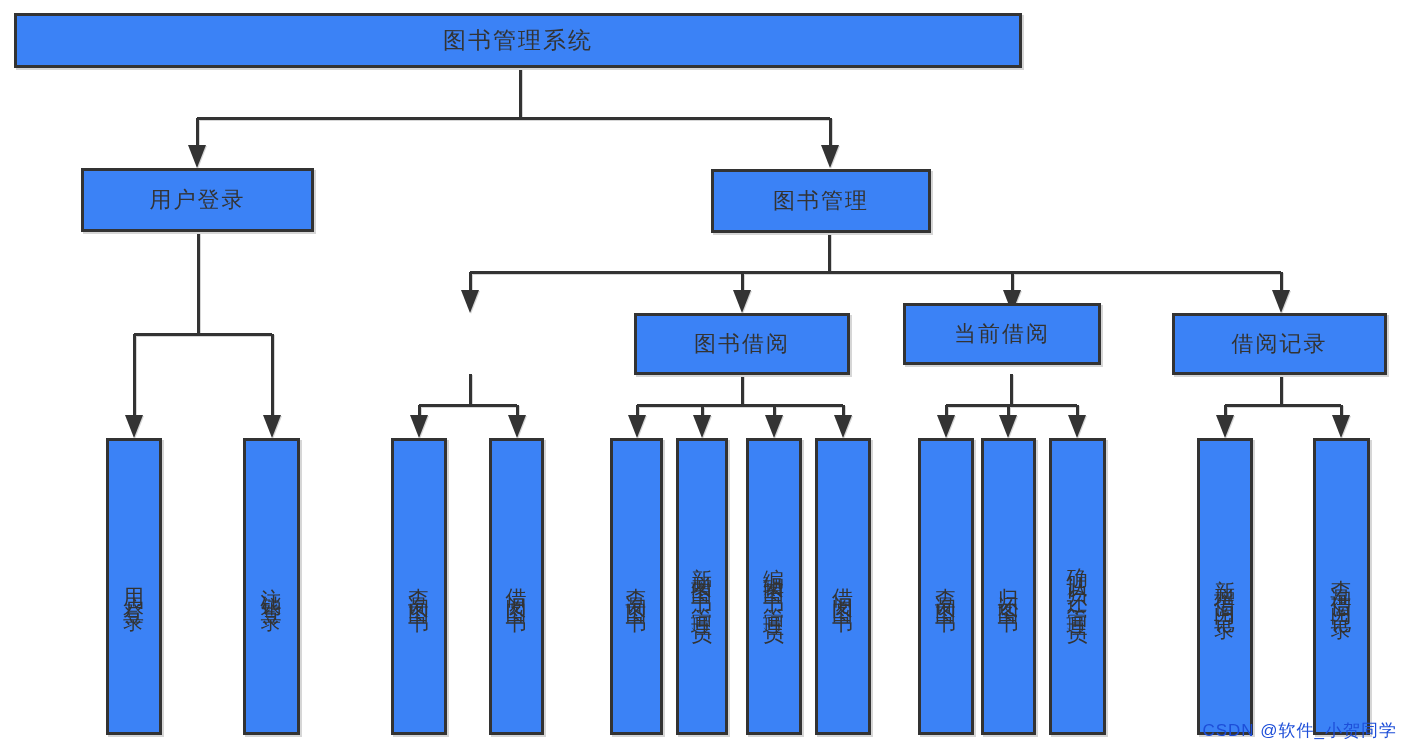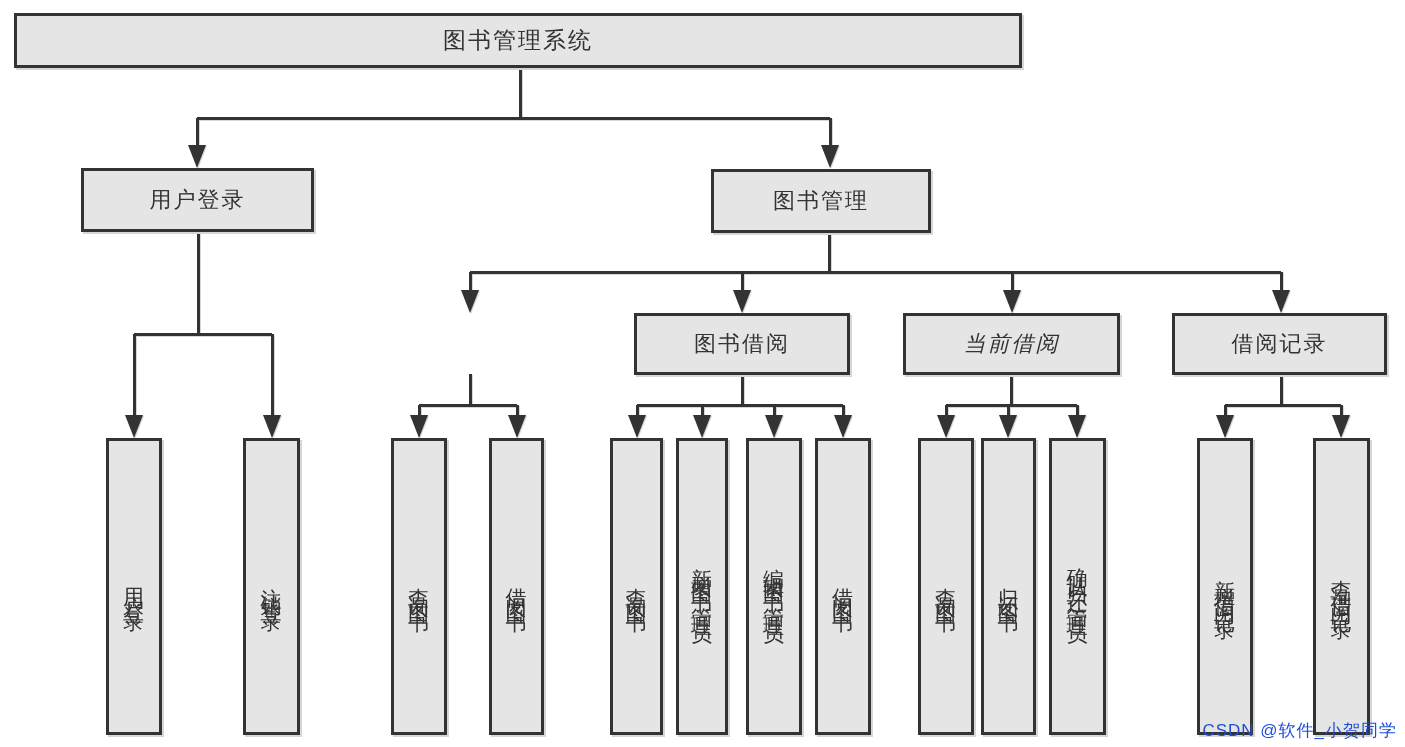--- a/index.html
+++ b/index.html
@@ -13,21 +13,21 @@
     color: #333333;
   }
   .edges {
     position: absolute;
     left: 0; top: 0;
     filter: drop-shadow(1.5px 1.5px 0 #d6d6d6);
   }
   .node {
     position: absolute;
     box-sizing: border-box;
-    background: #e5e5e5;
+    background: #3b82f6;
     border: 3px solid #333333;
     box-shadow: 2px 2px 0 #d6d6d6;
     display: flex;
     align-items: center;
     justify-content: center;
   }
   .hlabel {
     font-size: 22px;
     letter-spacing: 2px;
     white-space: nowrap;
@@ -110,21 +110,21 @@
   <div class="node" style="left:81px; top:168px; width:233px; height:64px;">
     <span class="hlabel">用户登录</span>
   </div>
   <div class="node" style="left:711px; top:169px; width:220px; height:64px;">
     <span class="hlabel">图书管理</span>
   </div>
 
   <div class="node" style="left:634px; top:313px; width:216px; height:62px;font-family:Liberation Mono, monospace;">
     <span class="hlabel">图书借阅</span>
   </div>
-  <div class="node" style="left:903px; top:313px; width:217px; height:62px;font-style:italic;">
+  <div class="node" style="left:903px; top:303px; width:198px; height:62px;">
     <span class="hlabel">当前借阅</span>
   </div>
   <div class="node" style="left:1172px; top:313px; width:215px; height:62px;">
     <span class="hlabel">借阅记录</span>
   </div>
 
   <div class="node leaf" style="left:106px; top:438px; width:56px; height:297px;">
     <span class="vlabel">用户登录</span>
   </div>
   <div class="node leaf" style="left:243px; top:438px; width:57px; height:297px;">

